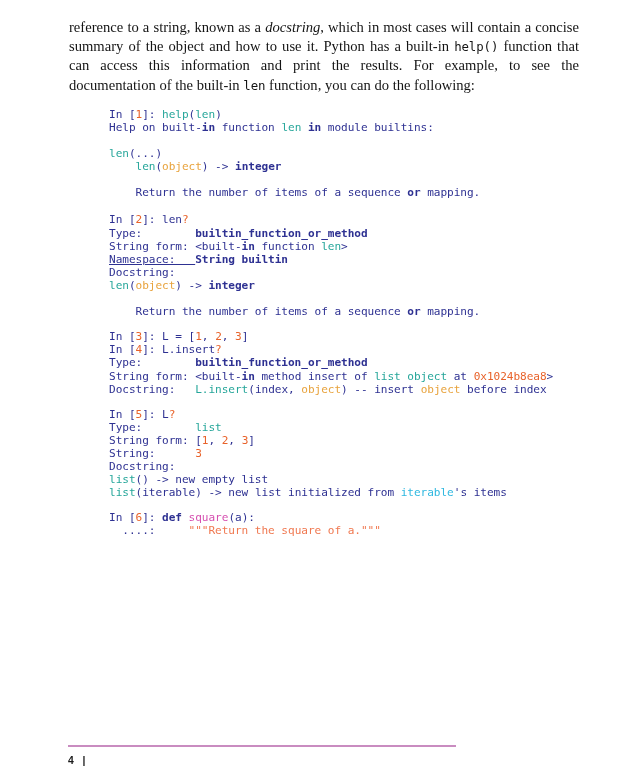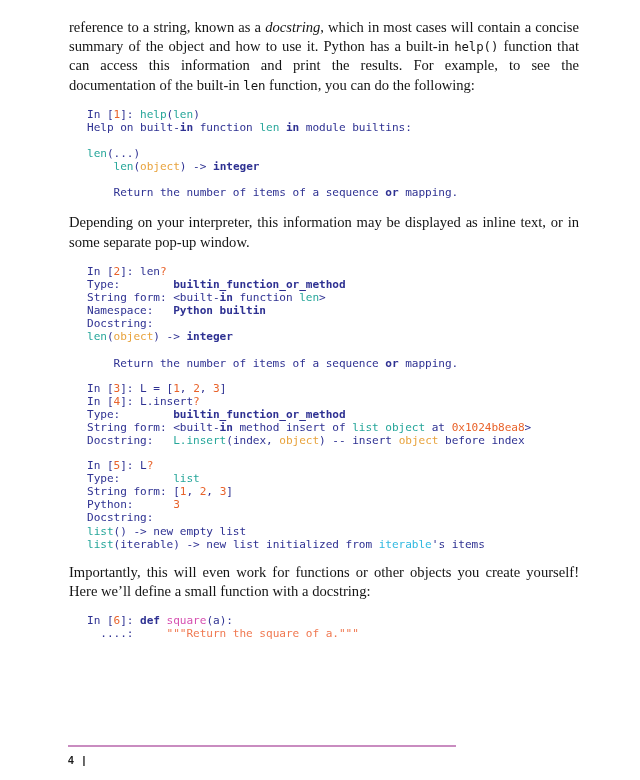--- a/index.html
+++ b/index.html
@@ -48,21 +48,21 @@
     font-family: "DejaVu Sans Mono", "Liberation Mono", monospace;
     font-size: 11.1px;
     line-height: 13.1px;
     margin: 0 0 0 0;
     padding: 0;
     white-space: pre;
     color: #2e3192;
     letter-spacing: -0.05px;
     text-indent: 0;
   }
-  .codeblock { margin: 0 0 12px 18px; }
+  .codeblock { margin: 0 0 12px 40px; }
   .codeblock.b1 { margin-top: 1px; margin-bottom: 14px; }
 
   
   .c-prompt  { color: #2e3192; }
   .c-num     { color: #e8622a; }
   .c-name    { color: #26a69a; }
   .c-kw      { color: #2e3192; font-weight: bold; }
   .c-plain   { color: #2e3192; }
   .c-op      { color: #2e3192; }
   .c-str     { color: #f07850; }
@@ -105,55 +105,53 @@
   <div class="codeblock b1">
     <pre class="code"><span class="c-prompt" style="color: rgb(46, 49, 146);">In [</span><span class="c-num" style="color: rgb(232, 98, 42);">1</span><span class="c-prompt" style="color: rgb(46, 49, 146);">]: </span><span class="c-name" style="color: rgb(38, 166, 154);">help</span><span class="c-op" style="color: rgb(46, 49, 146);">(</span><span class="c-name" style="color: rgb(38, 166, 154);">len</span><span class="c-op" style="color: rgb(46, 49, 146);">)</span>
 <span class="c-plain" style="color: rgb(46, 49, 146);">Help on built-</span><span class="c-kw" style="color: rgb(46, 49, 146);">in</span><span class="c-plain" style="color: rgb(46, 49, 146);"> function </span><span class="c-name" style="color: rgb(38, 166, 154);">len</span><span class="c-plain" style="color: rgb(46, 49, 146);"> </span><span class="c-kw" style="color: rgb(46, 49, 146);">in</span><span class="c-plain" style="color: rgb(46, 49, 146);"> module builtins:</span>
 <span class="c-plain" style="color: rgb(46, 49, 146);"></span>
 <span class="c-name" style="color: rgb(38, 166, 154);">len</span><span class="c-op" style="color: rgb(46, 49, 146);">(...)</span>
 <span class="c-plain" style="color: rgb(46, 49, 146);">    </span><span class="c-name" style="color: rgb(38, 166, 154);">len</span><span class="c-op" style="color: rgb(46, 49, 146);">(</span><span class="c-arg" style="color: rgb(232, 163, 61);">object</span><span class="c-op" style="color: rgb(46, 49, 146);">) -&gt; </span><span class="c-kw" style="color: rgb(46, 49, 146);">integer</span>
 <span class="c-plain" style="color: rgb(46, 49, 146);"></span>
 <span class="c-plain" style="color: rgb(46, 49, 146);">    Return the number of items of a sequence </span><span class="c-kw" style="color: rgb(46, 49, 146);">or</span><span class="c-plain" style="color: rgb(46, 49, 146);"> mapping.</span></pre>
   </div>
 
-  <p class="body">Depending on your interpreter, this information may be displayed as inline text, or in some separate pop-up window.</p>
 
 
   <div class="codeblock">
     <pre class="code"><span class="c-prompt" style="color: rgb(46, 49, 146);">In [</span><span class="c-num" style="color: rgb(232, 98, 42);">2</span><span class="c-prompt" style="color: rgb(46, 49, 146);">]: </span><span class="c-plain" style="color: rgb(46, 49, 146);">len</span><span class="c-q" style="color: rgb(232, 98, 42);">?</span>
 <span class="c-plain" style="color: rgb(46, 49, 146);">Type:        </span><span class="c-kw" style="color: rgb(46, 49, 146);">builtin_function_or_method</span>
 <span class="c-plain" style="color: rgb(46, 49, 146);">String form: &lt;built-</span><span class="c-kw" style="color: rgb(46, 49, 146);">in</span><span class="c-plain" style="color: rgb(46, 49, 146);"> function </span><span class="c-name" style="color: rgb(38, 166, 154);">len</span><span class="c-plain" style="color: rgb(46, 49, 146);">&gt;</span>
-<span class="c-plain" style="color: rgb(46, 49, 146);">Namespace:   </span><span class="c-kw" style="color: rgb(46, 49, 146);">Python builtin</span>
+<span class="c-plain" style="color: rgb(46, 49, 146); text-decoration: underline;">Namespace:   </span><span class="c-kw" style="color: rgb(46, 49, 146);">String builtin</span>
 <span class="c-plain" style="color: rgb(46, 49, 146);">Docstring:</span>
 <span class="c-name" style="color: rgb(38, 166, 154);">len</span><span class="c-op" style="color: rgb(46, 49, 146);">(</span><span class="c-arg" style="color: rgb(232, 163, 61);">object</span><span class="c-op" style="color: rgb(46, 49, 146);">) -&gt; </span><span class="c-kw" style="color: rgb(46, 49, 146);">integer</span>
 <span class="c-plain" style="color: rgb(46, 49, 146);"></span>
 <span class="c-plain" style="color: rgb(46, 49, 146);">    Return the number of items of a sequence </span><span class="c-kw" style="color: rgb(46, 49, 146);">or</span><span class="c-plain" style="color: rgb(46, 49, 146);"> mapping.</span></pre>
   </div>
 
 
   <div class="codeblock">
     <pre class="code"><span class="c-prompt" style="color: rgb(46, 49, 146);">In [</span><span class="c-num" style="color: rgb(232, 98, 42);">3</span><span class="c-prompt" style="color: rgb(46, 49, 146);">]: L = [</span><span class="c-num" style="color: rgb(232, 98, 42);">1</span><span class="c-prompt" style="color: rgb(46, 49, 146);">, </span><span class="c-num" style="color: rgb(232, 98, 42);">2</span><span class="c-prompt" style="color: rgb(46, 49, 146);">, </span><span class="c-num" style="color: rgb(232, 98, 42);">3</span><span class="c-prompt" style="color: rgb(46, 49, 146);">]</span>
 <span class="c-prompt" style="color: rgb(46, 49, 146);">In [</span><span class="c-num" style="color: rgb(232, 98, 42);">4</span><span class="c-prompt" style="color: rgb(46, 49, 146);">]: L.insert</span><span class="c-q" style="color: rgb(232, 98, 42);">?</span>
 <span class="c-plain" style="color: rgb(46, 49, 146);">Type:        </span><span class="c-kw" style="color: rgb(46, 49, 146);">builtin_function_or_method</span>
 <span class="c-plain" style="color: rgb(46, 49, 146);">String form: &lt;built-</span><span class="c-kw" style="color: rgb(46, 49, 146);">in</span><span class="c-plain" style="color: rgb(46, 49, 146);"> method insert of </span><span class="c-name" style="color: rgb(38, 166, 154);">list object</span><span class="c-plain" style="color: rgb(46, 49, 146);"> at </span><span class="c-num" style="color: rgb(232, 98, 42);">0x1024b8ea8</span><span class="c-plain" style="color: rgb(46, 49, 146);">&gt;</span>
 <span class="c-plain" style="color: rgb(46, 49, 146);">Docstring:   </span><span class="c-name" style="color: rgb(38, 166, 154);">L.insert</span><span class="c-op" style="color: rgb(46, 49, 146);">(</span><span class="c-plain" style="color: rgb(46, 49, 146);">index</span><span class="c-op" style="color: rgb(46, 49, 146);">, </span><span class="c-arg" style="color: rgb(232, 163, 61);">object</span><span class="c-plain" style="color: rgb(46, 49, 146);">) -- insert </span><span class="c-arg" style="color: rgb(232, 163, 61);">object</span><span class="c-plain" style="color: rgb(46, 49, 146);"> before index</span></pre>
   </div>
 
 
   <div class="codeblock">
     <pre class="code"><span class="c-prompt" style="color: rgb(46, 49, 146);">In [</span><span class="c-num" style="color: rgb(232, 98, 42);">5</span><span class="c-prompt" style="color: rgb(46, 49, 146);">]: L</span><span class="c-q" style="color: rgb(232, 98, 42);">?</span>
 <span class="c-plain" style="color: rgb(46, 49, 146);">Type:        </span><span class="c-name" style="color: rgb(38, 166, 154);">list</span>
 <span class="c-plain" style="color: rgb(46, 49, 146);">String form: [</span><span class="c-num" style="color: rgb(232, 98, 42);">1</span><span class="c-plain" style="color: rgb(46, 49, 146);">, </span><span class="c-num" style="color: rgb(232, 98, 42);">2</span><span class="c-plain" style="color: rgb(46, 49, 146);">, </span><span class="c-num" style="color: rgb(232, 98, 42);">3</span><span class="c-plain" style="color: rgb(46, 49, 146);">]</span>
-<span class="c-plain" style="color: rgb(46, 49, 146);">Python:      </span><span class="c-num" style="color: rgb(232, 98, 42);">3</span>
+<span class="c-plain" style="color: rgb(46, 49, 146);">String:      </span><span class="c-num" style="color: rgb(232, 98, 42);">3</span>
 <span class="c-plain" style="color: rgb(46, 49, 146);">Docstring:</span>
 <span class="c-name" style="color: rgb(38, 166, 154);">list</span><span class="c-plain" style="color: rgb(46, 49, 146);">() -&gt; new empty list</span>
 <span class="c-name" style="color: rgb(38, 166, 154);">list</span><span class="c-op" style="color: rgb(46, 49, 146);">(</span><span class="c-plain" style="color: rgb(46, 49, 146);">iterable</span><span class="c-plain" style="color: rgb(46, 49, 146);">) -&gt; new list initialized from </span><span class="c-cy" style="color: rgb(47, 184, 224);">iterable</span><span class="c-plain" style="color: rgb(46, 49, 146);">'s items</span></pre>
   </div>
 
-  <p class="body">Importantly, this will even work for functions or other objects you create yourself! Here we’ll define a small function with a docstring:</p>
 
   <div class="codeblock">
     <pre class="code"><span class="c-prompt" style="color: rgb(46, 49, 146);">In [</span><span class="c-num" style="color: rgb(232, 98, 42);">6</span><span class="c-prompt" style="color: rgb(46, 49, 146);">]: </span><span class="c-kw" style="color: rgb(46, 49, 146);">def</span><span class="c-plain" style="color: rgb(46, 49, 146);"> </span><span class="c-def" style="color: rgb(214, 79, 176);">square</span><span class="c-op" style="color: rgb(46, 49, 146);">(</span><span class="c-plain" style="color: rgb(46, 49, 146);">a</span><span class="c-op" style="color: rgb(46, 49, 146);">):</span>
 <span class="c-prompt" style="color: rgb(46, 49, 146);">  ....:     </span><span class="c-str" style="color: rgb(240, 120, 80);">"""Return the square of a."""</span></pre>
   </div>
 
 </div>
 
 <div id="footer">
   <div id="footer-rule" style="background: rgb(201, 140, 192);"></div>

